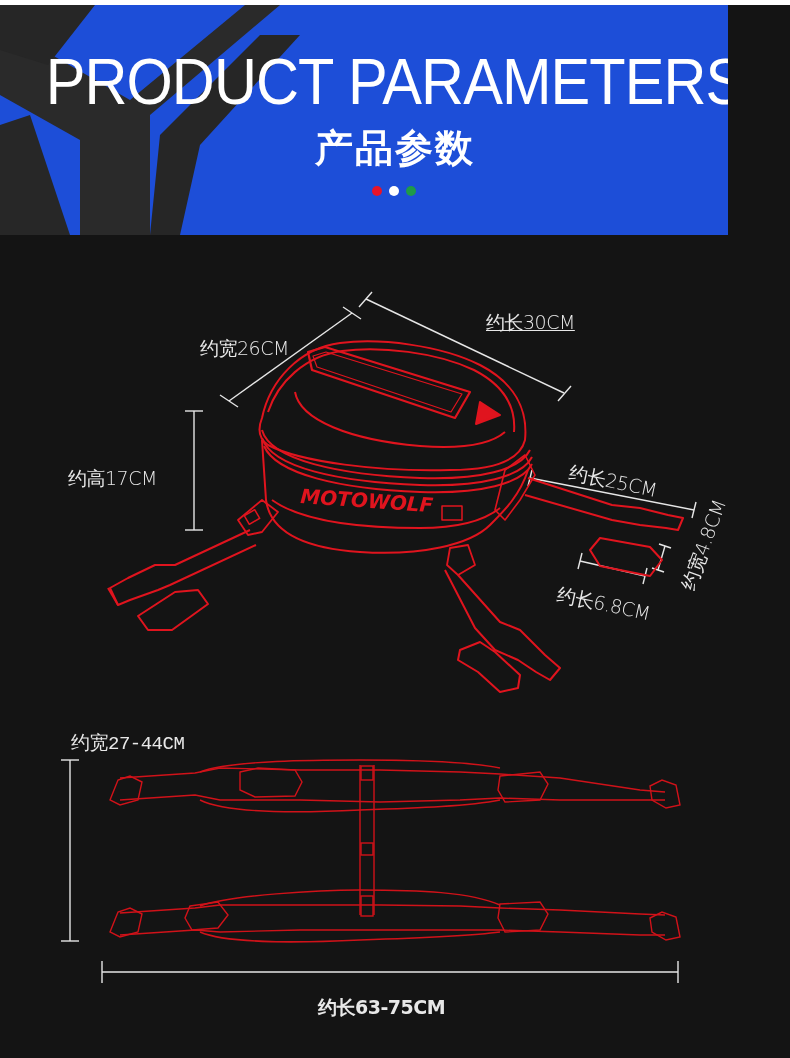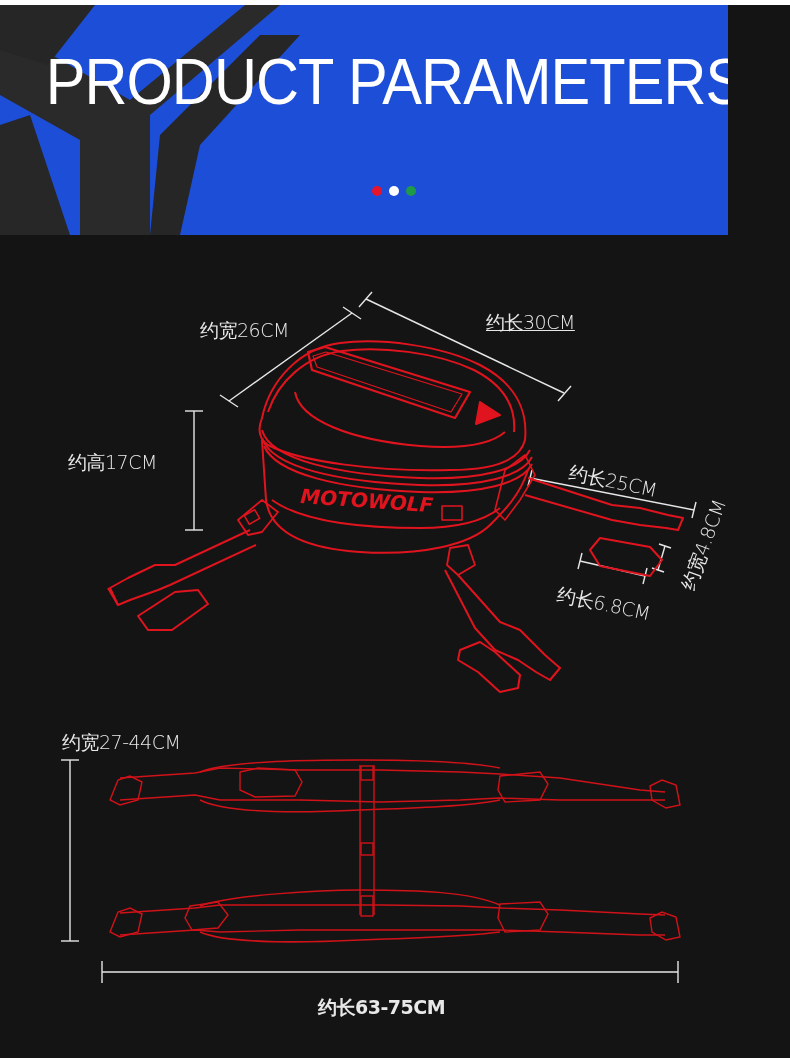--- a/index.html
+++ b/index.html
@@ -21,20 +21,21 @@
 <div class="top-strip"></div>
 
 <div class="header">
   <svg class="bgmark" width="790" height="230" viewBox="0 0 790 230">
     <polygon points="0,20 130,95 245,0 280,0 150,110 150,230 80,230 80,135 0,90" fill="#2a2a2a"></polygon>
     <polygon points="0,0 95,0 48,60 0,45" fill="#262626"></polygon>
     <polygon points="30,110 70,230 0,230 0,120" fill="#272727"></polygon>
     <polygon points="160,130 260,30 300,30 200,140 180,230 150,230" fill="#262626"></polygon>
   </svg>
   <div class="title-en">PRODUCT PARAMETERS</div>
+  <div class="title-cn">产品参数</div>
   <div class="dots">
     <span class="dot" style="background:#e8142a"></span>
     <span class="dot" style="background:#ffffff"></span>
     <span class="dot" style="background:#1f9a48"></span>
   </div>
 </div>
 
 <div class="main">
   <svg width="790" height="823" viewBox="0 235 790 823">
 
@@ -135,20 +136,20 @@
       <path d="M190,906 L218,902 L228,915 L218,928 L192,930 L185,918 Z"></path>
       <path d="M500,904 L540,902 L548,914 L540,930 L505,932 L498,918 Z"></path>
       <path d="M110,932 L118,912 L130,908 L142,914 L138,932 L120,937 Z"></path>
       <path d="M680,937 L676,917 L662,912 L650,918 L652,932 L666,940 Z"></path>
     </g>
 
     <text x="300" y="503" fill="#e0141e" font-family="DejaVu Sans, sans-serif" font-weight="bold" font-style="italic" font-size="20" transform="rotate(4 300 503)">MOTOWOLF</text>
   </svg>
 </div>
 
-<div class="lbl" style="left:200px;top:318px;">约宽26CM</div>
+<div class="lbl" style="left:200px;top:336px;">约宽26CM</div>
 <div class="lbl" style="left:486px;top:310px;text-decoration:underline;">约长30CM</div>
-<div class="lbl" style="left:68px;top:450px;text-align:center;">约高17CM</div>
+<div class="lbl" style="left:68px;top:466px;text-align:center;">约高17CM</div>
 <div class="lbl" style="left:572px;top:460px;transform:rotate(12deg);transform-origin:left top;">约长25CM</div>
 <div class="lbl" style="left:676px;top:585px;transform:rotate(-70deg);transform-origin:left top;">约宽4.8CM</div>
 <div class="lbl" style="left:560px;top:582px;transform:rotate(12deg);transform-origin:left top;">约长6.8CM</div>
-<div class="lbl" style="left:62px;top:730px;">约宽27-44CM</div>
+<div class="lbl" style="left:71px;top:730px;font-family:Liberation Mono, monospace;">约宽27-44CM</div>
 <div class="lbl" style="left:318px;top:995px;font-weight:bold;">约长63-75CM</div>
 
 </body></html>

